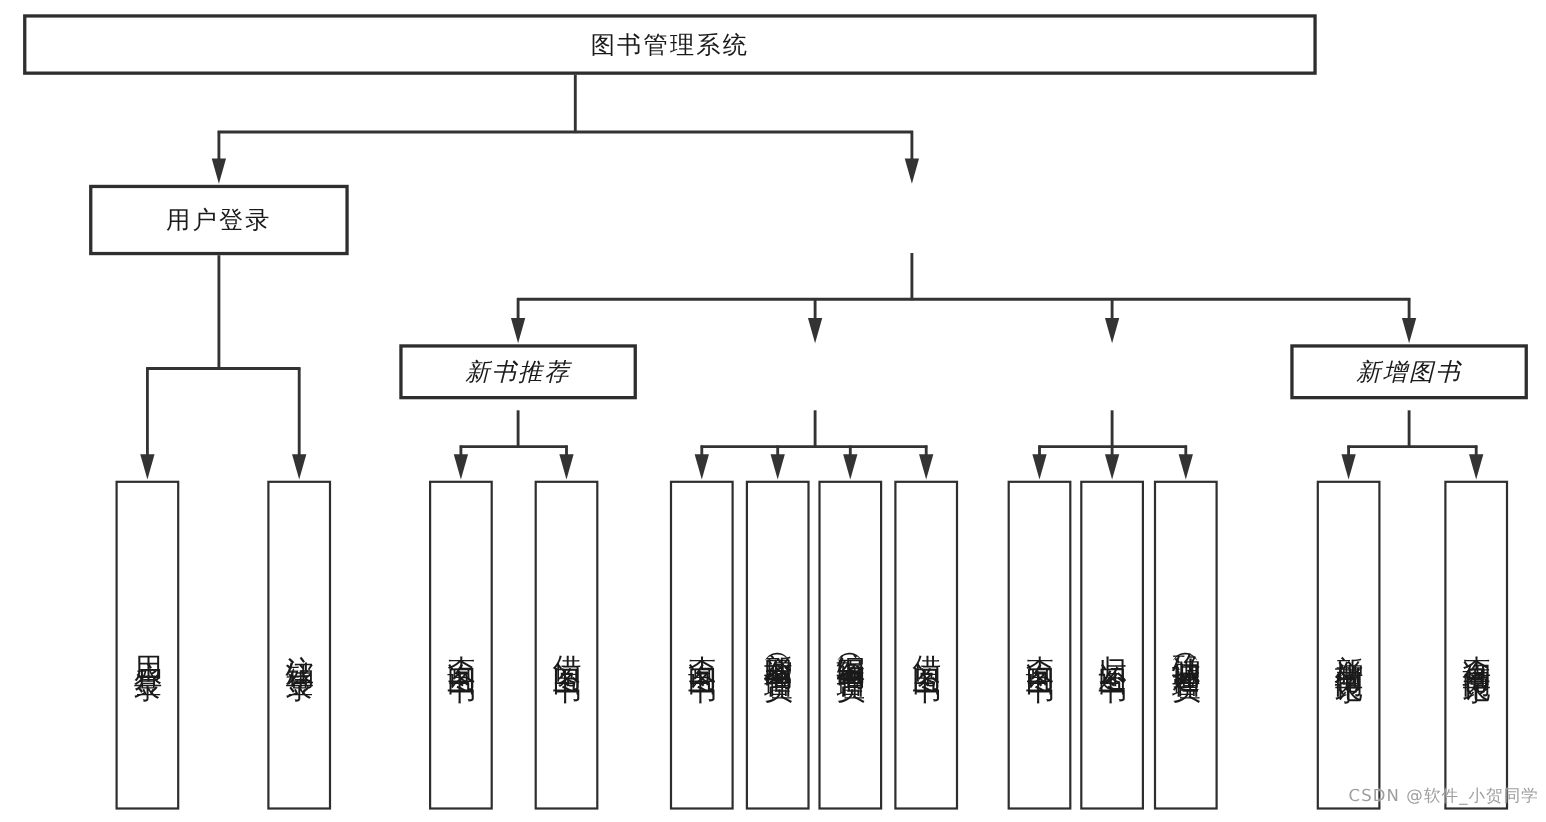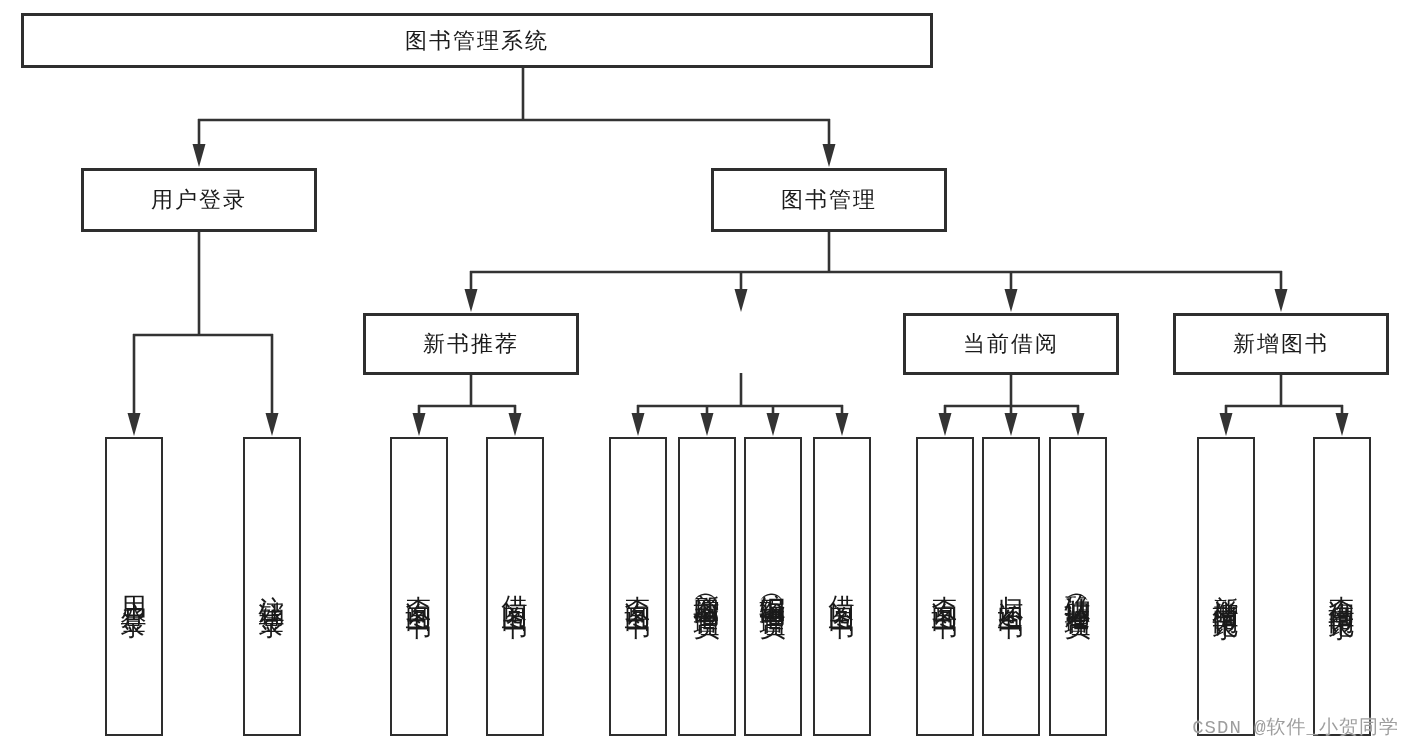--- a/index.html
+++ b/index.html
@@ -27,41 +27,40 @@
     border:3px solid var(--box-border);
     background:var(--background);
     display:flex;align-items:center;justify-content:center;
   }
   .lvl .lbl{
     font-size:22px;
     letter-spacing:2px;
     color:var(--text);
     white-space:nowrap;
   }
-  .root{left:21px;top:13px;width:912px;height:55px;}
+  .root{left:21px;top:13px;width:1176px;height:55px;}
   .l2{top:168px;width:236px;height:64px;}
-  .l3{top:313px;width:216px;height:62px;}
+  .l3{top:313px;width:216px;height:50px;font-style:italic;}
   .leaf{top:437px;width:58px;height:299px;border-width:2.5px;}
   .vlbl{
     writing-mode:vertical-rl;
     font-size:26px;
     letter-spacing:6px;
     line-height:1;
     color:var(--text);
     white-space:nowrap;
   }
   #watermark{
     position:absolute;
     right:6px;top:714px;
-    font-size:19px;
+    font-size:15px;
     letter-spacing:1px;
     color:var(--watermark);
     text-shadow:0 0 2px rgba(255,255,255,.9);
     white-space:nowrap;
-    font-family:Liberation Mono, monospace;
   }
 </style>
 </head>
 <body>
 
 <div id="stage">
 
   <svg id="connectors" viewBox="0 0 1405 747" xmlns="http://www.w3.org/2000/svg">
 
     <line x1="523" y1="66" x2="523" y2="121"></line>
@@ -124,29 +123,23 @@
     <polygon points="1335.5,413 1348.5,413 1342,436"></polygon>
   </svg>
 
   <div class="box lvl root">
     <span class="lbl">图书管理系统</span>
   </div>
 
   <div class="box lvl l2" style="left:81px">
     <span class="lbl">用户登录</span>
   </div>
-  <div class="box lvl l2" style="left:711px">
-    <span class="lbl">图书管理</span>
-  </div>
 
   <div class="box lvl l3" style="left:363px">
     <span class="lbl">新书推荐</span>
-  </div>
-  <div class="box lvl l3" style="left:903px">
-    <span class="lbl">当前借阅</span>
   </div>
   <div class="box lvl l3" style="left:1173px">
     <span class="lbl">新增图书</span>
   </div>
 
   <div class="box leaf" style="left:105px">
     <span class="vlbl">用户登录</span>
   </div>
   <div class="box leaf" style="left:243px">
     <span class="vlbl">注销登录</span>

